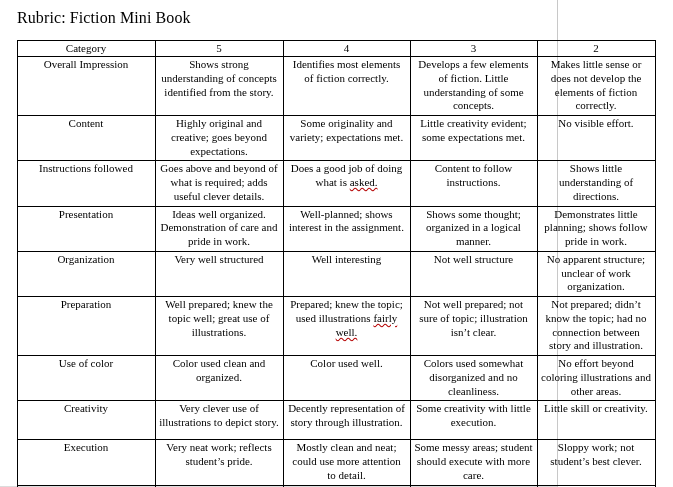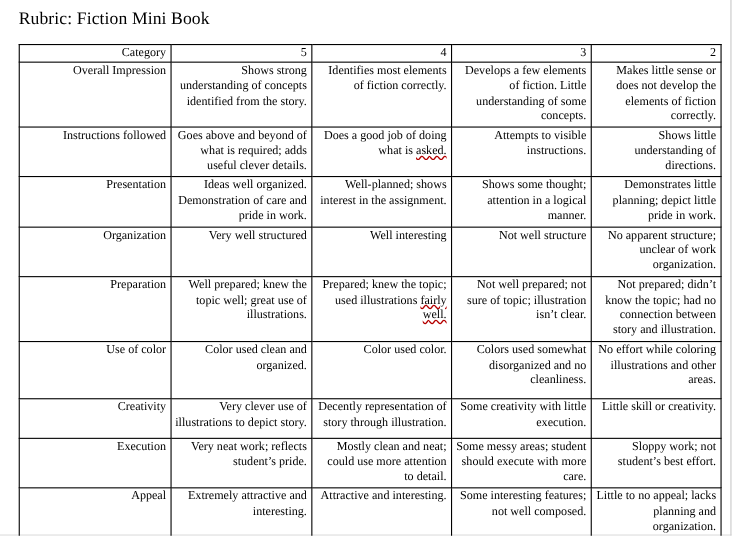--- a/index.html
+++ b/index.html
@@ -1,18 +1,18 @@
 <!DOCTYPE html>
 <html><head>
 <meta charset="utf-8">
 <style>
   * { margin: 0; padding: 0; box-sizing: border-box; }
   html, body { width: 673px; height: 487px; background: #ffffff; overflow: hidden; }
   .page {
-    width: 665px; height: 487px;
+    width: 558px; height: 487px;
     font-family: "Liberation Serif", "DejaVu Serif", serif;
     color: #000000;
     background: #ffffff;
     box-shadow: inset -1px 0 0 #c8c8c8, inset 0 -1px 0 #dcdcdc;
     position: relative;
   }
   .doc-title {
     font-size: 16px;
     font-weight: normal;
     padding: 9px 0 0 17px;
@@ -22,21 +22,21 @@
     border-collapse: collapse;
     table-layout: fixed;
     margin: 13px 0 0 17px;
     width: 638px;
     font-size: 11px;
     line-height: 1.25;
   }
   table.rubric th, table.rubric td {
     border: 1px solid #000000;
     vertical-align: top;
-    text-align: right;
+    text-align: center;
     padding: 1px 4px 2px 3px;
     font-weight: normal;
     overflow: hidden;
     word-wrap: break-word;
   }
   table.rubric thead tr { height: 16px; }
   table.rubric thead th { padding-top: 0; padding-bottom: 0; line-height: 14px; }
   
   tbody tr:nth-child(1)  { height: 57px; margin-top: 43px; }
   tbody tr:nth-child(2)  { height: 43px; }
@@ -80,67 +80,74 @@
     </thead>
     <tbody>
         <tr>
           <td>Overall Impression</td>
           <td>Shows strong understanding of concepts identified from the story.</td>
           <td>Identifies most elements of fiction correctly.</td>
           <td>Develops a few elements of fiction. Little understanding of some concepts.</td>
           <td>Makes little sense or does not develop the elements of fiction correctly.</td>
         </tr>
         <tr>
+          <td>Content</td>
+          <td>Highly original and creative; goes beyond expectations.</td>
+          <td>Some originality and variety; expectations met.</td>
+          <td>Little creativity evident; some expectations met.</td>
+          <td>No visible effort.</td>
+        </tr>
+        <tr>
           <td>Instructions followed</td>
           <td>Goes above and beyond of what is required; adds useful clever details.</td>
           <td>Does a good job of doing what is <span class="spell">asked.</span></td>
-          <td>Attempts to visible instructions.</td>
+          <td>Content to follow instructions.</td>
           <td>Shows little understanding of directions.</td>
         </tr>
         <tr>
           <td>Presentation</td>
           <td>Ideas well organized. Demonstration of care and pride in work.</td>
           <td>Well-planned; shows interest in the assignment.</td>
-          <td>Shows some thought; attention in a logical manner.</td>
-          <td>Demonstrates little planning; depict little pride in work.</td>
+          <td>Shows some thought; organized in a logical manner.</td>
+          <td>Demonstrates little planning; shows follow pride in work.</td>
         </tr>
         <tr>
           <td>Organization</td>
           <td>Very well structured</td>
           <td>Well interesting</td>
           <td>Not well structure</td>
           <td>No apparent structure; unclear of work organization.</td>
         </tr>
         <tr>
           <td>Preparation</td>
           <td>Well prepared; knew the topic well; great use of illustrations.</td>
           <td>Prepared; knew the topic; used illustrations <span class="spell">fairly well.</span></td>
           <td>Not well prepared; not sure of topic; illustration isn’t clear.</td>
           <td>Not prepared; didn’t know the topic; had no connection between story and illustration.</td>
         </tr>
         <tr>
           <td>Use of color</td>
           <td>Color used clean and organized.</td>
-          <td>Color used color.</td>
+          <td>Color used well.</td>
           <td>Colors used somewhat disorganized and no cleanliness.</td>
-          <td>No effort while coloring illustrations and other areas.</td>
+          <td>No effort beyond coloring illustrations and other areas.</td>
         </tr>
         <tr>
           <td>Creativity</td>
           <td>Very clever use of illustrations to depict story.</td>
           <td>Decently representation of story through illustration.</td>
           <td>Some creativity with little execution.</td>
           <td>Little skill or creativity.</td>
         </tr>
         <tr>
           <td>Execution</td>
           <td>Very neat work; reflects student’s pride.</td>
           <td>Mostly clean and neat; could use more attention to detail.</td>
           <td>Some messy areas; student should execute with more care.</td>
-          <td>Sloppy work; not student’s best effort.</td>
+          <td>Sloppy work; not student’s best clever.</td>
         </tr>
         <tr>
           <td>Appeal</td>
           <td>Extremely attractive and interesting.</td>
           <td>Attractive and interesting.</td>
           <td>Some interesting features; not well composed.</td>
           <td>Little to no appeal; lacks planning and organization.</td>
         </tr>
       </tbody>
   </table>

